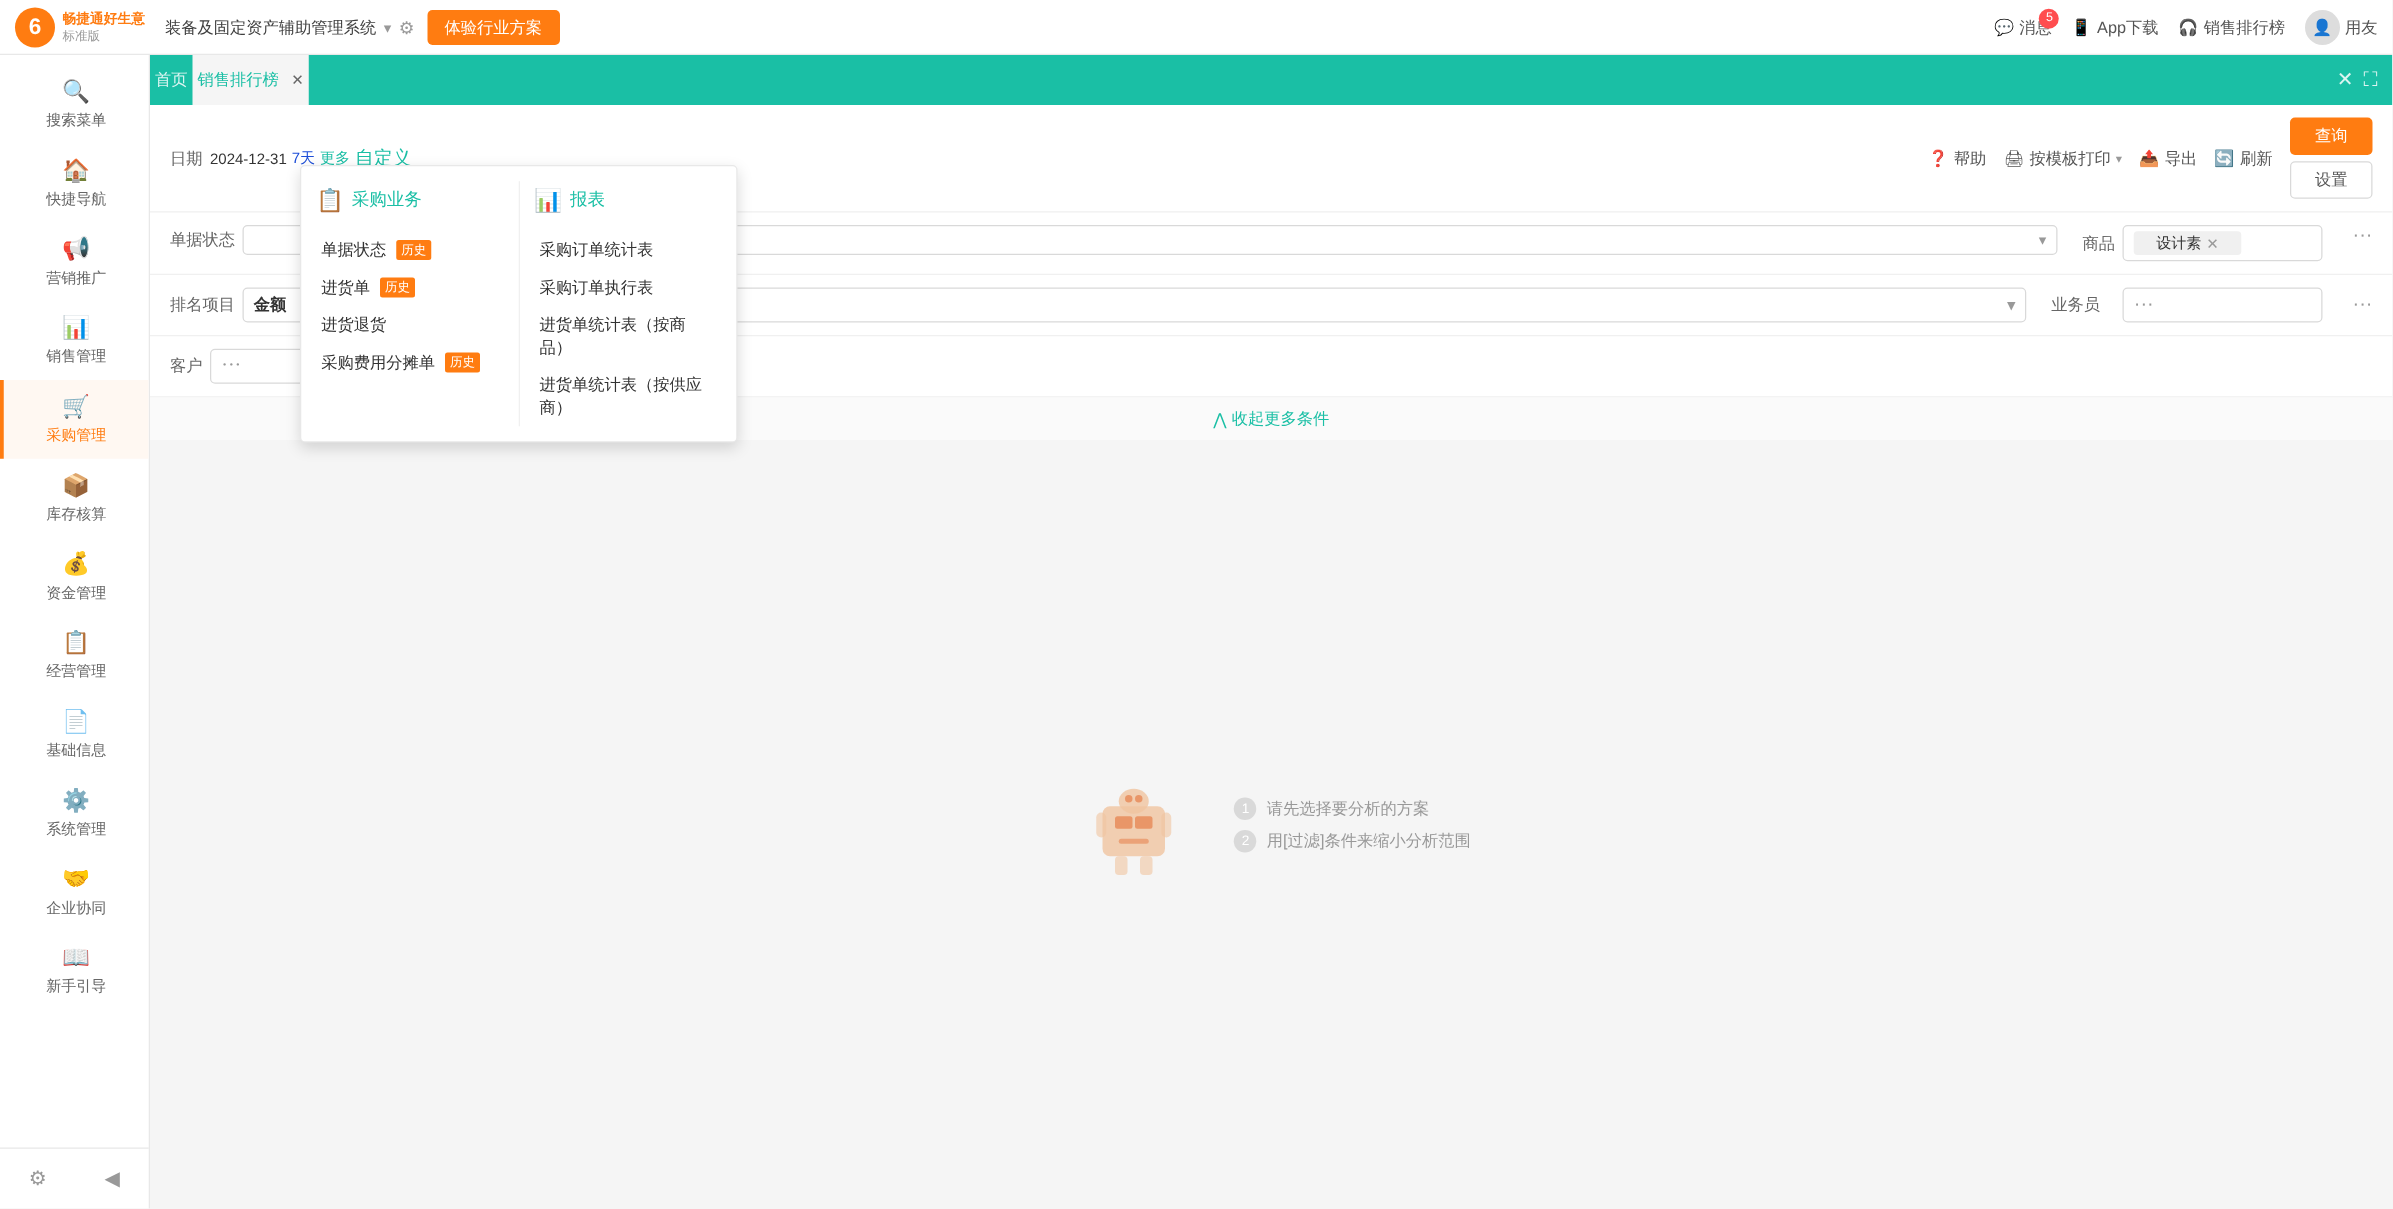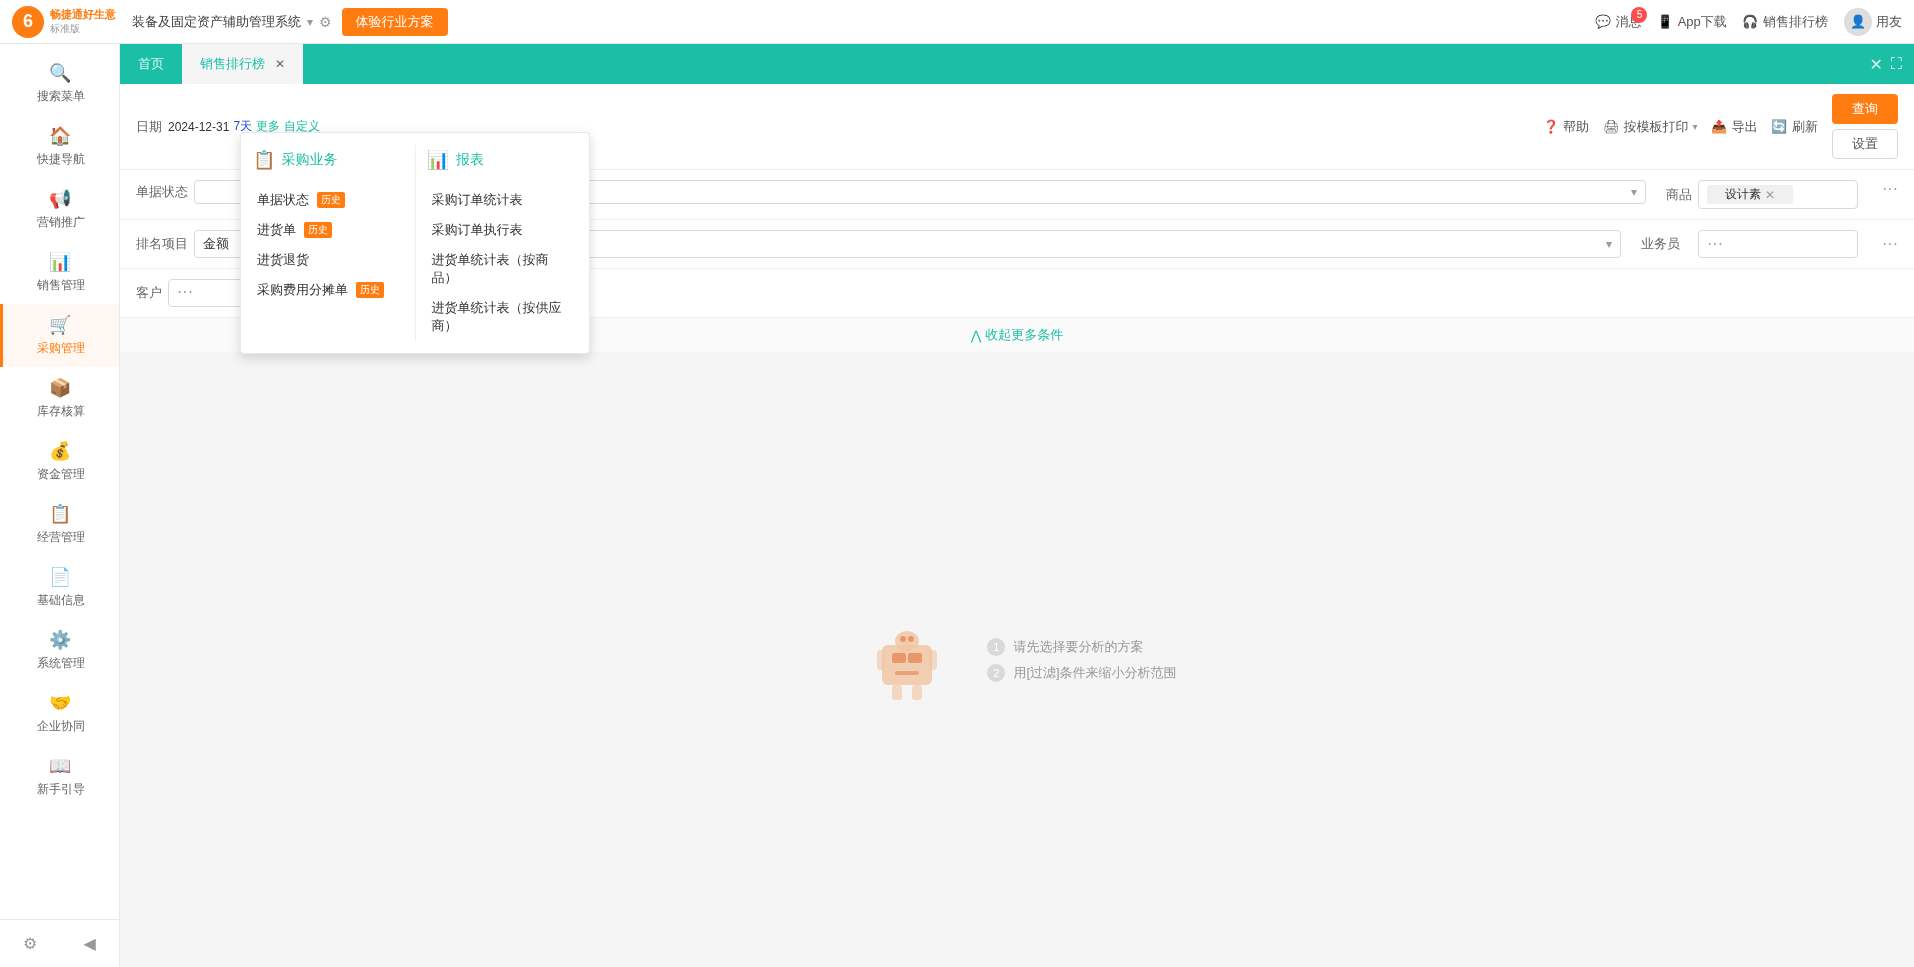--- a/index.html
+++ b/index.html
@@ -20,21 +20,21 @@
     .title-arrow { color: #999; font-size: 12px; }
     .title-gear { color: #999; font-size: 14px; cursor: pointer; }
     .industry-btn { background: #ff7c11; color: white; border: none; padding: 5px 14px; border-radius: 4px; cursor: pointer; font-size: 13px; margin-left: 10px; }
     .top-right { margin-left: auto; display: flex; align-items: center; gap: 16px; }
     .top-right-item { display: flex; align-items: center; gap: 4px; color: #555; font-size: 13px; cursor: pointer; position: relative; }
     .badge { background: #ff4d4f; color: white; border-radius: 50%; width: 16px; height: 16px; font-size: 10px; display: flex; align-items: center; justify-content: center; position: absolute; top: -6px; right: -6px; }
     .user-avatar { width: 28px; height: 28px; border-radius: 50%; background: #ddd; display: flex; align-items: center; justify-content: center; color: #999; }
 
     
     .tab-bar { height: 40px; background: #1abfa5; display: flex; align-items: center; padding: 0 0 0 0; flex-shrink: 0; }
-    .tab-item { height: 54px; display: flex; align-items: center; padding: 0 18px; cursor: pointer; color: rgba(255,255,255,0.85); font-size: 13px; gap: 6px; }
+    .tab-item { height: 54px; display: flex; align-items: center; padding: 0 4px; cursor: pointer; color: rgba(255,255,255,0.85); font-size: 13px; gap: 6px; }
     .tab-item.active { background: #f5f5f5; color: #1abfa5; font-weight: 500; }
     .tab-close { font-size: 12px; color: #666; margin-left: 4px; }
     .tab-right-icons { margin-left: auto; display: flex; align-items: center; gap: 8px; padding-right: 12px; }
     .tab-right-icon { color: rgba(255,255,255,0.85); font-size: 16px; cursor: pointer; }
 
     
     .sidebar-nav { flex: 1; overflow-y: auto; padding-top: 8px; }
     .nav-item { display: flex; flex-direction: column; align-items: center; padding: 10px 0; cursor: pointer; color: #666; font-size: 12px; gap: 4px; border-left: 3px solid transparent; }
     .nav-item.active { color: #ff7c11; background: #fff8f2; border-left-color: #ff7c11; }
     .nav-icon { font-size: 18px; }
@@ -179,21 +179,21 @@
       <div style="background:#fff; flex-shrink:0;">
 
         <div style="display:flex; align-items:center; padding: 10px 16px; gap:12px; border-bottom:1px solid #f0f0f0;">
 
           <div style="display:flex;align-items:center;gap:6px;">
             <span style="color:#666;font-size:13px;">日期</span>
             <div style="display:flex;align-items:center;gap:4px;">
               <span style="font-size:12px;color:#333;">2024-12-31</span>
               <span style="font-size:12px;color:#1d4ed8;cursor:pointer;">7天</span>
               <span style="font-size:12px;color:#1abfa5;cursor:pointer;">更多</span>
-              <span style="font-size:12px;color:#1abfa5;cursor:pointer;">自定义</span>
+              <span style="font-size:15px;color:#1abfa5;cursor:pointer;">自定义</span>
             </div>
           </div>
 
           <div style="margin-left:auto;display:flex;align-items:center;gap:14px;">
             <div style="display:flex;align-items:center;gap:4px;color:#555;font-size:13px;cursor:pointer;">
               <span>❓</span>
               <span>帮助</span>
             </div>
             <div style="display:flex;align-items:center;gap:4px;color:#555;font-size:13px;cursor:pointer;">
               <span>🖨</span>
@@ -231,21 +231,21 @@
                 <span style="color:#999;cursor:pointer;">✕</span>
               </div>
             </div>
           </div>
           <span style="color:#999;font-size:16px;cursor:pointer;margin-left:4px;">···</span>
         </div>
 
         <div style="display:flex;align-items:center;padding:10px 16px;gap:20px;border-bottom:1px solid #f0f0f0;">
           <div style="display:flex;align-items:center;gap:6px;flex:1;">
             <span style="color:#666;font-size:13px;white-space:nowrap;">排名项目</span>
-            <div style="flex:1;border:1px solid #d9d9d9;border-radius:4px;padding:4px 8px;display:flex;align-items:center;justify-content:space-between;cursor:pointer;">
+            <div style="flex:1;border:1px solid #d9d9d9;border-radius:4px;padding:4px 8px;display:flex;align-items:center;justify-content:space-between;cursor:pointer;font-weight:bold;">
               <span>金额</span>
               <span style="color:#999;font-size:12px;">▾</span>
             </div>
           </div>
           <div style="display:flex;align-items:center;gap:18px;">
             <span style="color:#666;font-size:13px;">业务员</span>
             <div style="border:1px solid #d9d9d9;border-radius:4px;padding:4px 8px;display:flex;align-items:center;gap:4px;min-width:160px;cursor:pointer;">
               <span style="color:#999;font-size:16px;">···</span>
             </div>
           </div>

